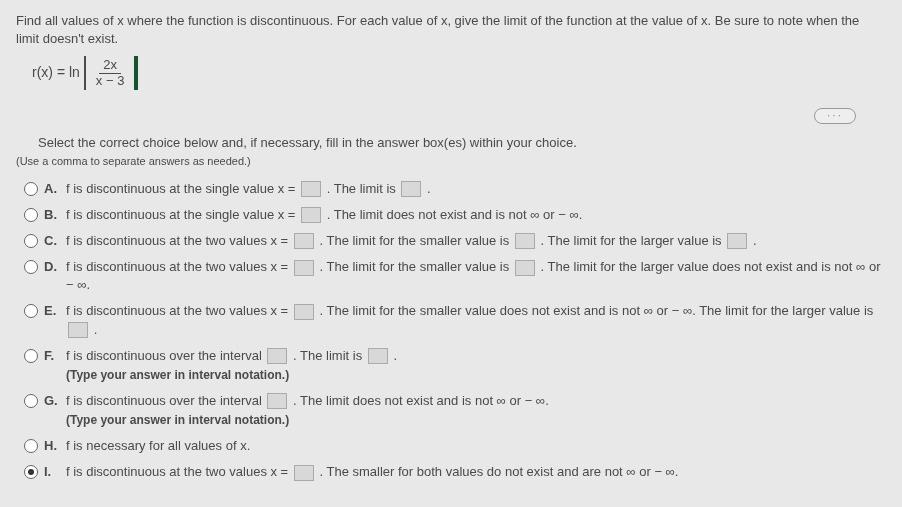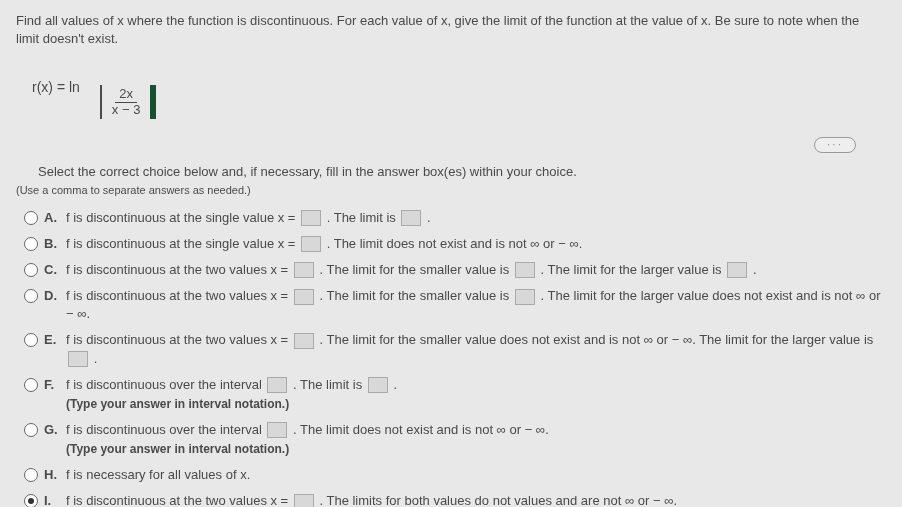--- a/index.html
+++ b/index.html
@@ -16,32 +16,30 @@
     }
     .problem-text {
       font-size: 13px;
       margin-bottom: 2px;
     }
     .formula {
       display: inline-flex;
       align-items: center;
       margin: 6px 0 12px 16px;
       font-size: 14px;
-      gap: 16px;
     }
     .formula .lhs {
       margin-right: 4px;
     }
     .abs-bars {
       border-left: 2px solid #4a4a4a;
-      border-right: 6px solid #14532d;
+      border-right: 4px solid #14532d;
       padding: 2px 6px;
       display: inline-flex;
       align-items: flex-start;
-      margin-top: 29px;
     }
     .fraction {
       display: inline-flex;
       flex-direction: column;
       align-items: center;
       font-size: 13px;
       line-height: 1.1;
     }
     .fraction .num {
       border-bottom: 1px solid #4a4a4a;
@@ -246,20 +244,20 @@
       <span>f is necessary for all values of x.</span>
     </span>
   </div>
 
   <div class="option-row">
     <span class="radio selected"></span>
     <span class="option-label">I.</span>
     <span class="option-content">
       <span>f is discontinuous at the two values x =</span>
       <span class="input-box"></span>
-      <span>. The limits for both values do not values and are not ∞ or − ∞.</span>
+      <span>. The smaller for both values do not exist and are not ∞ or − ∞.</span>
     </span>
   </div>
 
 </div>
 
 
 
 
 </body></html>

